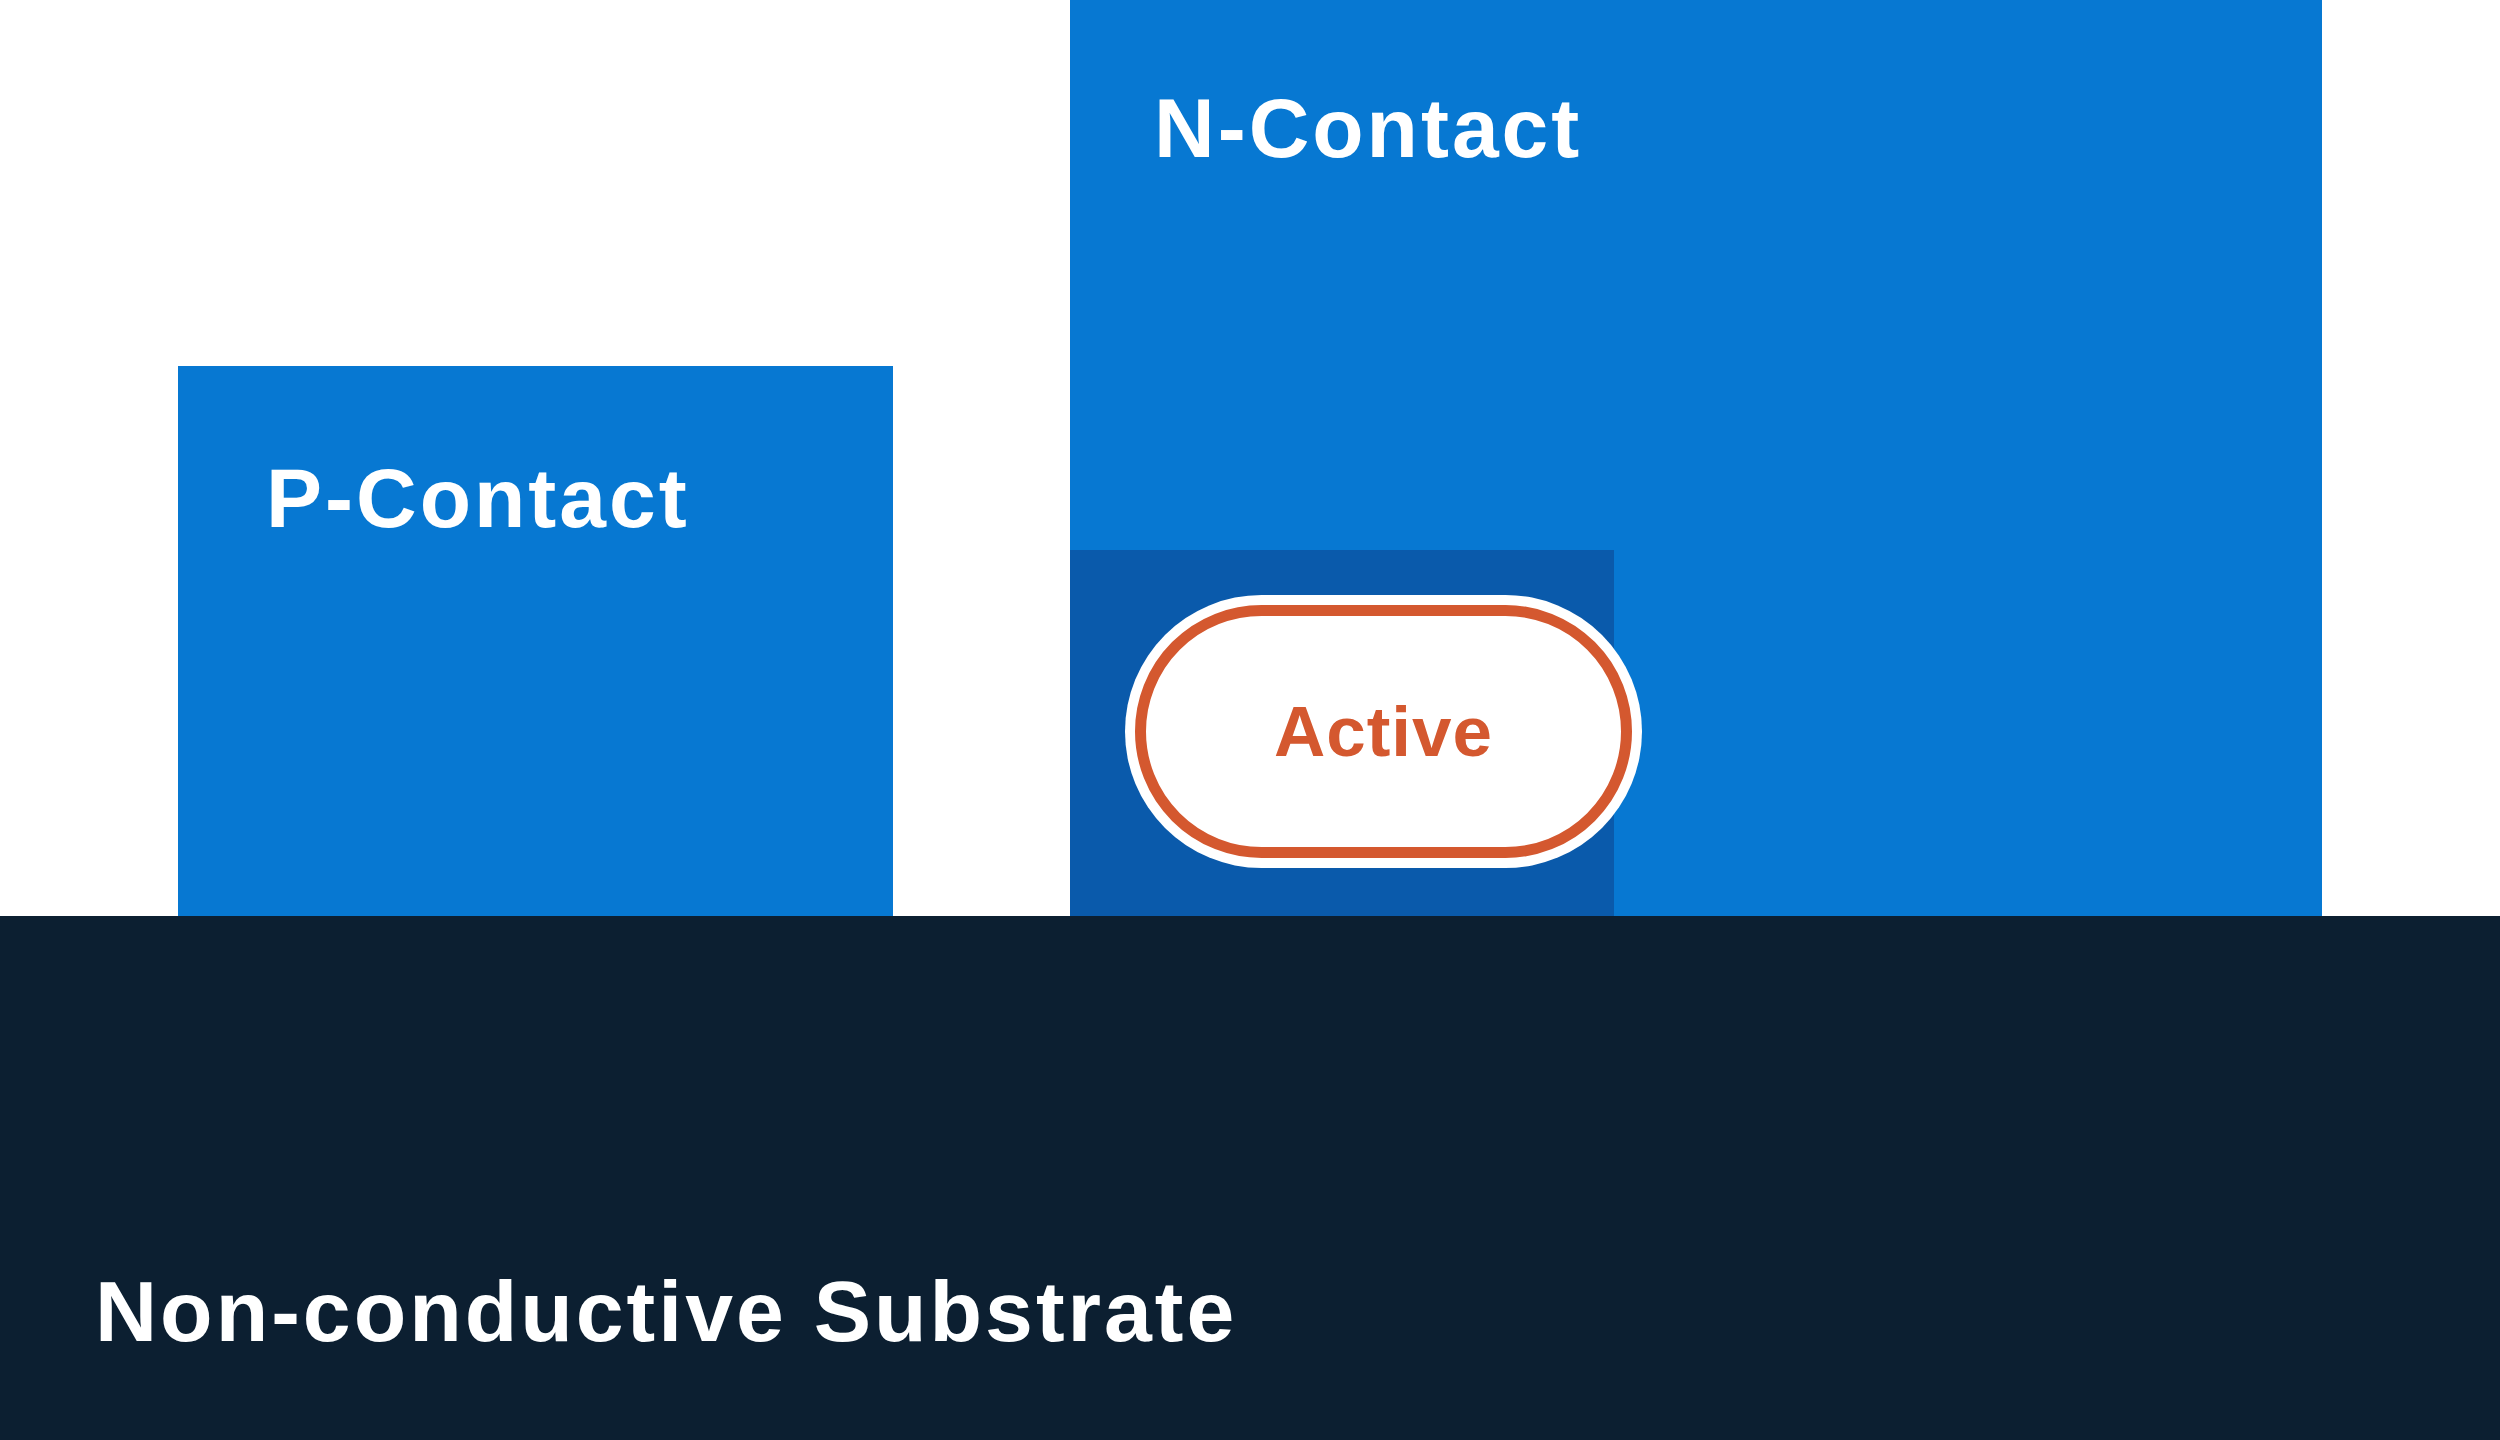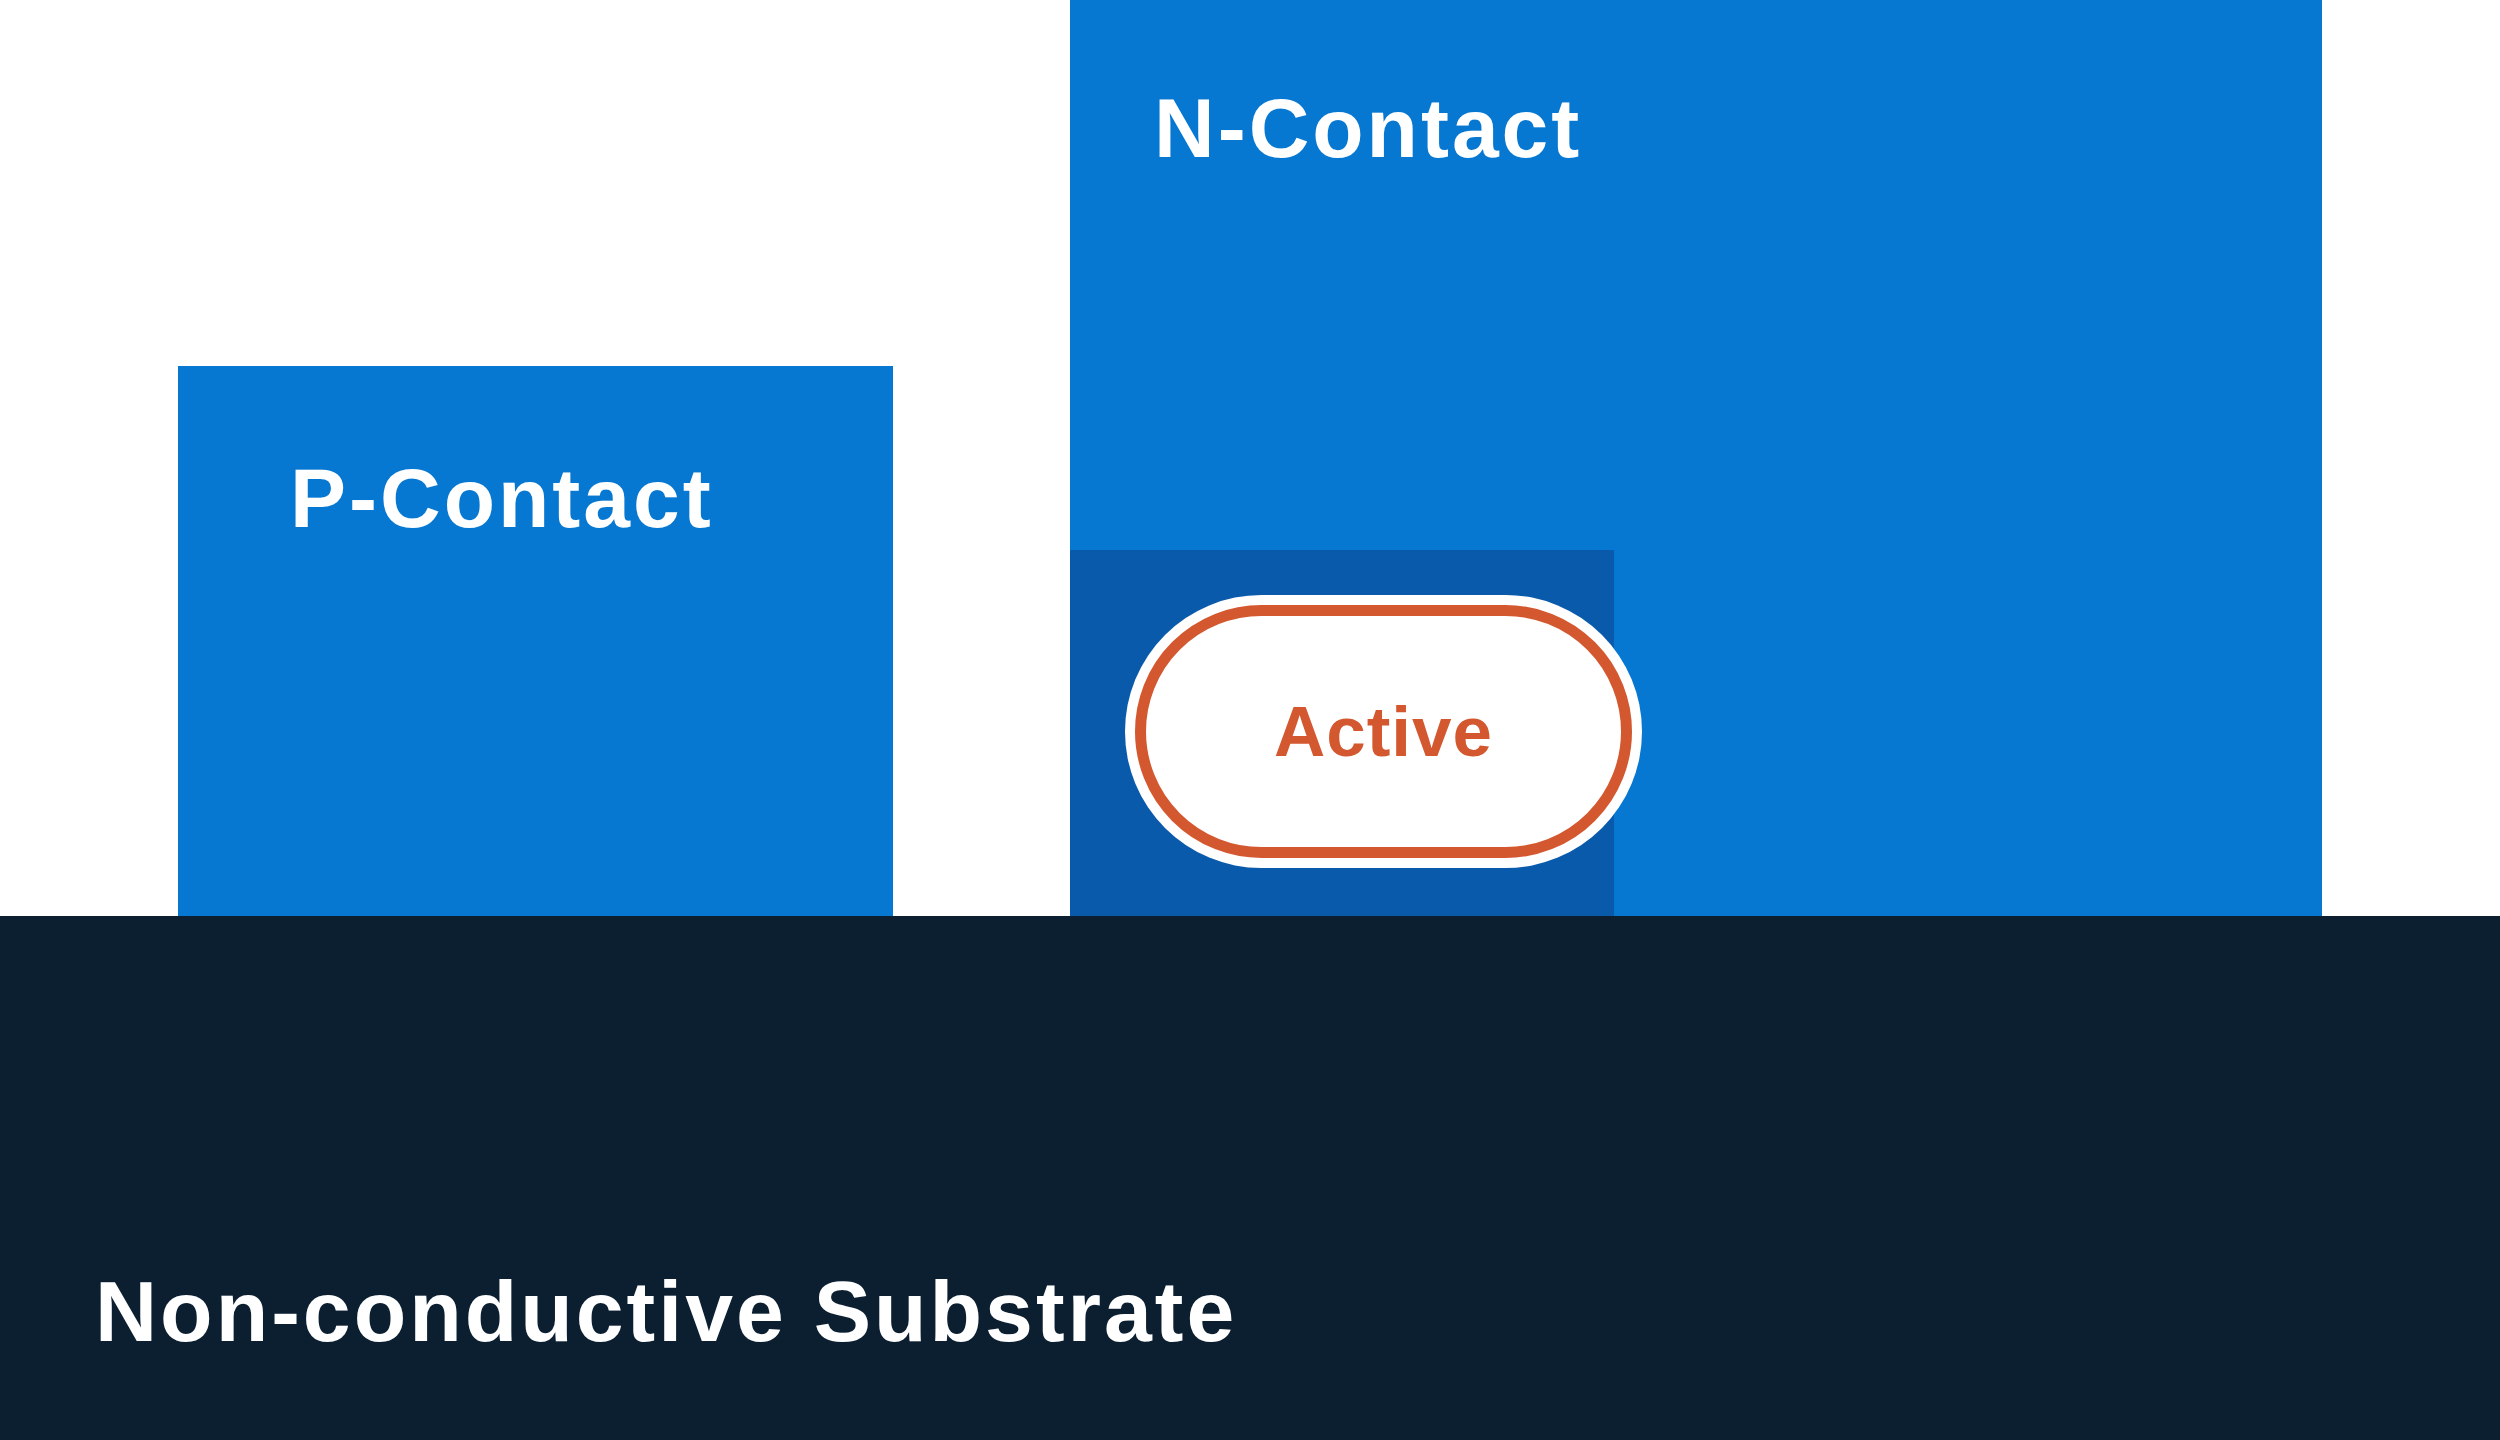--- a/index.html
+++ b/index.html
@@ -34,21 +34,21 @@
   .rect-label {
     position: absolute;
     color: var(--label-text, #FFFFFF);
     font-size: 84px;
     font-weight: 600;
     letter-spacing: 3px;
     line-height: 1;
     white-space: nowrap;
   }
   .n-contact .rect-label { left: 84px; top: 86px; }
-  .p-contact .rect-label { left: 88px; top: 90px; margin-left: 24px; }
+  .p-contact .rect-label { left: 88px; top: 90px; }
 
   .active-well {
     position: absolute;
     left: 1070px; top: 550px; width: 544px; height: 366px;
     background: var(--active-well-blue, #0A5AAB);
   }
   .capsule {
     position: absolute;
     left: 55px; top: 45px;          
     width: 517px; height: 273px;

